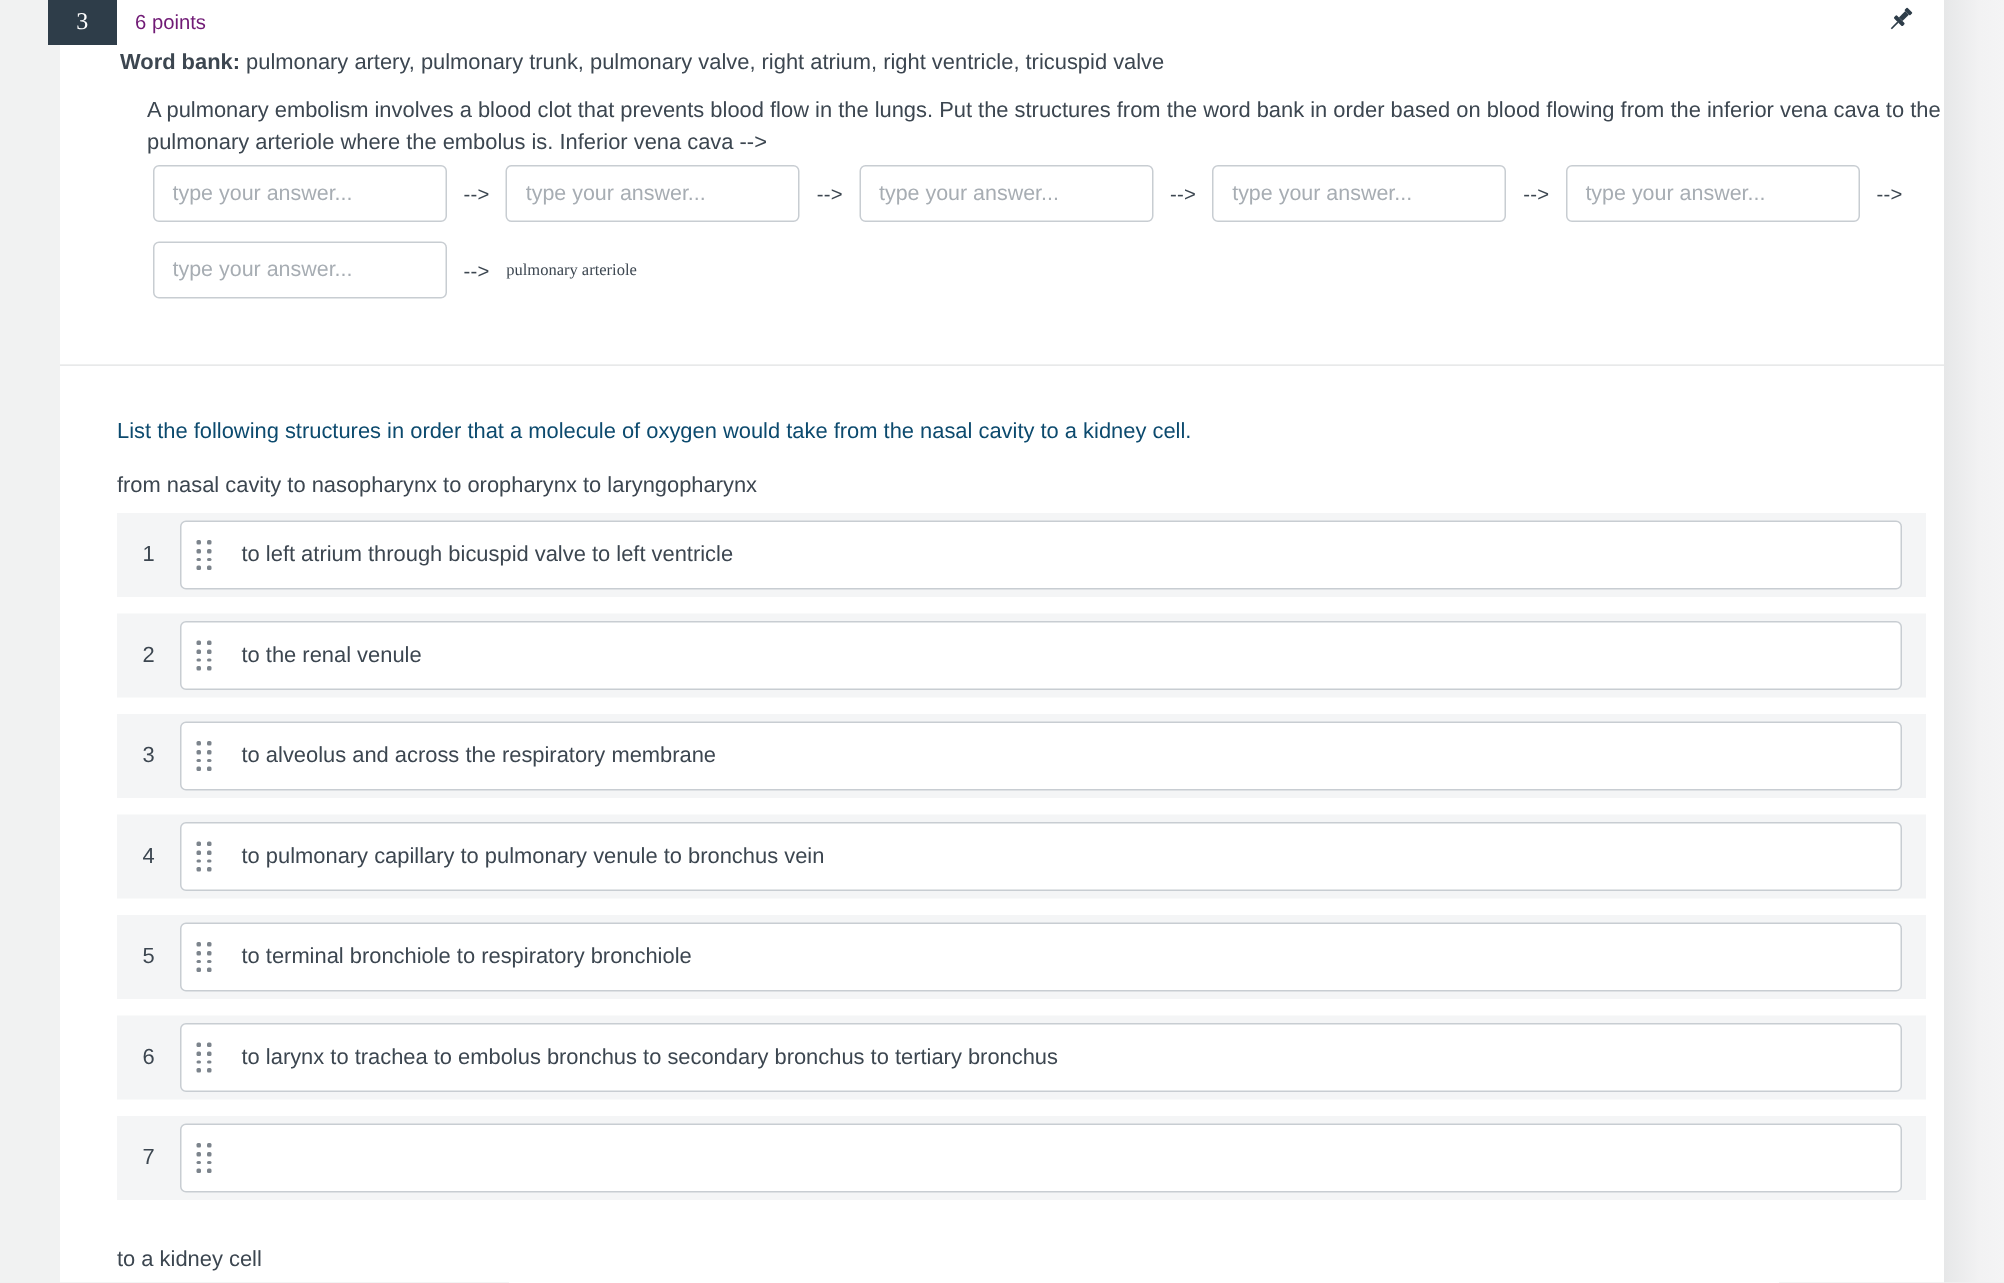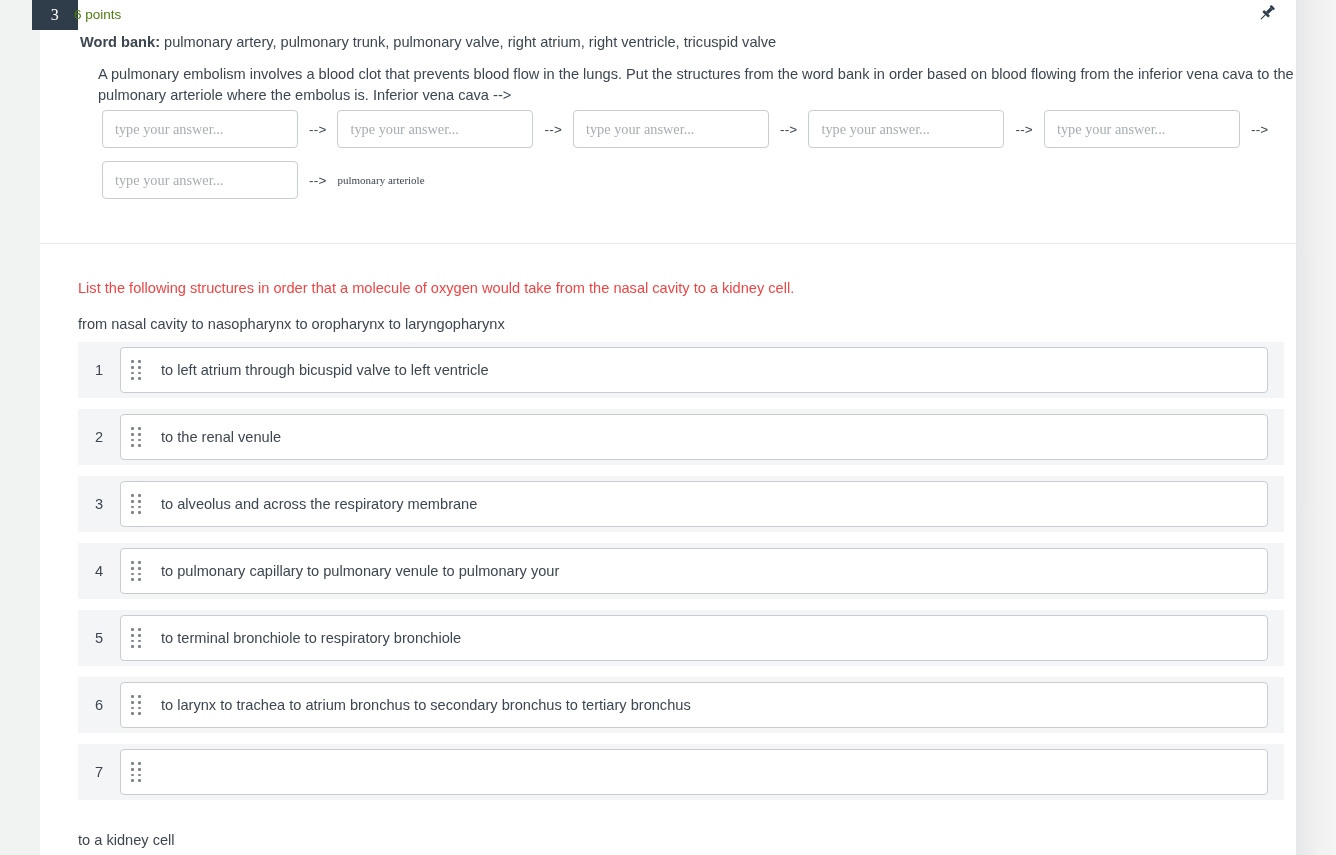--- a/index.html
+++ b/index.html
@@ -55,26 +55,26 @@
     background: #2e3d49;
     color: #ffffff;
     font-size: 16px;
     line-height: 30px;
     text-align: center;
     font-family: "Liberation Serif", serif;
     letter-spacing: 0.3px;
   }
   .qpoints {
     position: absolute;
-    left: 34px;
+    left: 50px;
     top: 0;
     height: 30px;
     line-height: 30px;
     font-size: 13.5px;
-    color: #4d7c0f;
+    color: #701a75;
   }
   .pin-icon {
     position: absolute;
     right: 18px;
     top: 2px;
     width: 22px;
     height: 22px;
     cursor: pointer;
   }
   .pin-icon svg { display: block; }
@@ -110,21 +110,21 @@
   }
   #blank-row-1 { top: 110px; }
   #blank-row-2 { top: 161px; }
 
   .answer-input {
     width: 196px;
     height: 38px;
     border: 1px solid #c8cdd2;
     border-radius: 4px;
     background: #fff;
-    font-family: Liberation Serif, serif;
+    font-family: Liberation Sans, sans-serif;
     font-size: 14.3px;
     color: #3c4650;
     padding: 0 12px;
     outline: none;
   }
   .answer-input::placeholder { color: #a7adb3; }
 
   .arrow {
     font-size: 13.5px;
     color: #3c4650;
@@ -138,21 +138,21 @@
     white-space: nowrap;
     font-family: Liberation Serif, serif;
   }
 
   
   .prompt15a {
     position: absolute;
     left: 38px;
     top: 36px;
     font-size: 14.6px;
-    color: #ef4444;
+    color: #0c4a6e;
   }
   .prompt15b {
     position: absolute;
     left: 38px;
     top: 72px;
     font-size: 14.6px;
     color: #3c4650;
   }
   .tail15 {
     position: absolute;
@@ -368,21 +368,21 @@
                 <i></i>
                 <i></i>
                 <i></i>
                 <i></i>
                 <i></i>
                 <i></i>
                 <i></i>
                 <i></i>
               </div>
           </div>
-          <div class="order-text">to pulmonary capillary to pulmonary venule to pulmonary your</div>
+          <div class="order-text">to pulmonary capillary to pulmonary venule to bronchus vein</div>
         </div>
       </div>
 
       <div class="order-row">
         <div class="order-index">5</div>
         <div class="order-item">
           <div class="drag-handle">
             <div class="dots">
                 <i></i>
                 <i></i>
@@ -406,21 +406,21 @@
                 <i></i>
                 <i></i>
                 <i></i>
                 <i></i>
                 <i></i>
                 <i></i>
                 <i></i>
                 <i></i>
               </div>
           </div>
-          <div class="order-text">to larynx to trachea to atrium bronchus to secondary bronchus to tertiary bronchus</div>
+          <div class="order-text">to larynx to trachea to embolus bronchus to secondary bronchus to tertiary bronchus</div>
         </div>
       </div>
 
       <div class="order-row">
         <div class="order-index">7</div>
         <div class="order-item">
           <div class="drag-handle">
             <div class="dots">
                 <i></i>
                 <i></i>

